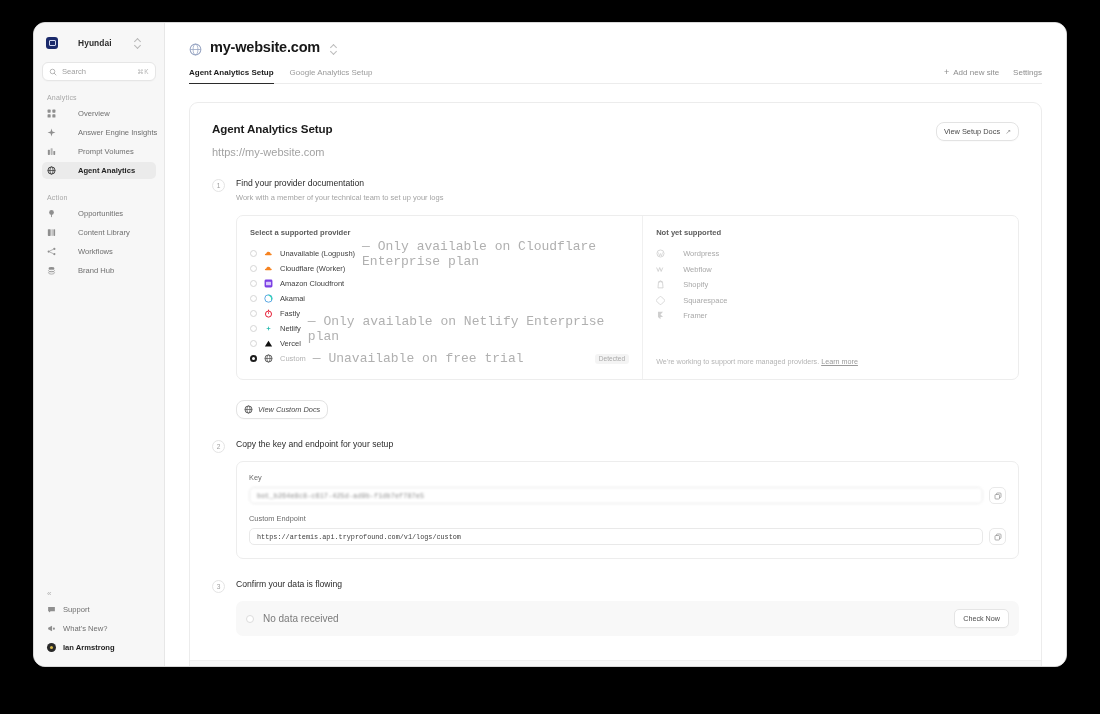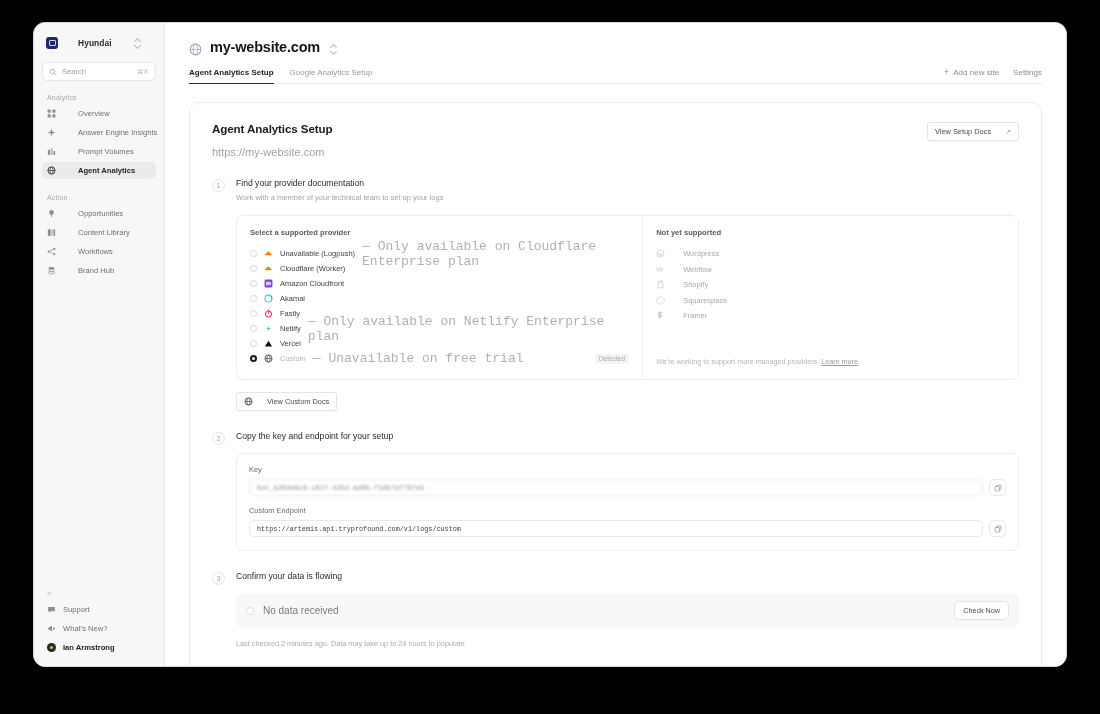--- a/index.html
+++ b/index.html
@@ -126,22 +126,22 @@
   .card-body { padding: 19px 22px 24px 22px; }
   .card-foot {
     background: #f7f7f7; border-top: 1px solid #efefef;
     padding: 11px 18px;
   }
 
   .card-head-row { display: flex; justify-content: space-between; align-items: flex-start; }
   .card-title { font-size: 11.6px; color: #1b1b1b; font-weight: 600; letter-spacing: -.1px; }
   .card-sub { font-size: 11px; color: #a2a2a2; margin-top: 11px; }
   .btn-outline {
-    display: inline-flex; align-items: center; gap: 14px;
-    border: 1px solid #e3e3e3; border-radius: 3px;
+    display: inline-flex; align-items: center; gap: 5px;
+    border: 1px solid #e3e3e3; border-radius: 8px;
     background: #fff; padding: 4px 7px;
     font-size: 7.4px; color: #4a4a4a; cursor: pointer;
     box-shadow: 0 1px 1px rgba(0,0,0,.02);
   }
   .ext-ico { font-size: 7px; color: #9a9a9a; }
 
   .step { display: flex; gap: 11px; margin-top: 20px; }
   .step-num {
     width: 13px; height: 13px; flex: 0 0 13px; border-radius: 50%;
     border: 1px solid #e4e4e4; color: #9d9d9d;
@@ -179,21 +179,21 @@
     position: absolute; right: 0;
     font-size: 6.6px; color: #a9a9a9;
     background: #f4f4f4; border-radius: 3px; padding: 1.5px 4px;
   }
 
   .ns-row { display: flex; align-items: center; gap: 18px; height: 15.5px; }
   .ns-name { font-size: 7.5px; color: #a9a9a9; }
   .ns-foot { margin-top: auto; font-size: 7.2px; color: #b4b4b4; padding-top: 8px; }
   .ns-foot a { color: #9a9a9a; text-decoration: underline; cursor: pointer; }
 
-  .docs-btn-wrap { margin-top: 12px; }
+  .docs-btn-wrap { margin-top: 20px; font-style: italic; }
 
   .keybox {
     margin-top: 12px; border: 1px solid #ededed; border-radius: 7px;
     padding: 11px 12px 13px 12px; background: #fff;
   }
   .field-label { font-size: 7.4px; color: #6a6a6a; margin-bottom: 5px; }
   .field-row { display: flex; align-items: center; gap: 6px; }
   .field-input {
     flex: 1; height: 17px; border: 1px solid #e9e9e9; border-radius: 5px;
     background: #fff; display: flex; align-items: center; padding: 0 7px;
@@ -628,21 +628,20 @@
               <div class="step-title">Confirm your data is flowing</div>
 
               <div class="statusbox">
                 <div class="status-left">
                   <span class="status-dot"></span>
                   <span class="status-txt">No data received</span>
                 </div>
                 <div class="btn-check">Check Now</div>
               </div>
 
-              <div class="last-checked">Last checked 2 minutes ago. Data may take up to 24 hours to populate.</div>
             </div>
           </div>
 
         </div>
 
         <div class="card-foot">
           
         </div>
       </div>
     </div>

